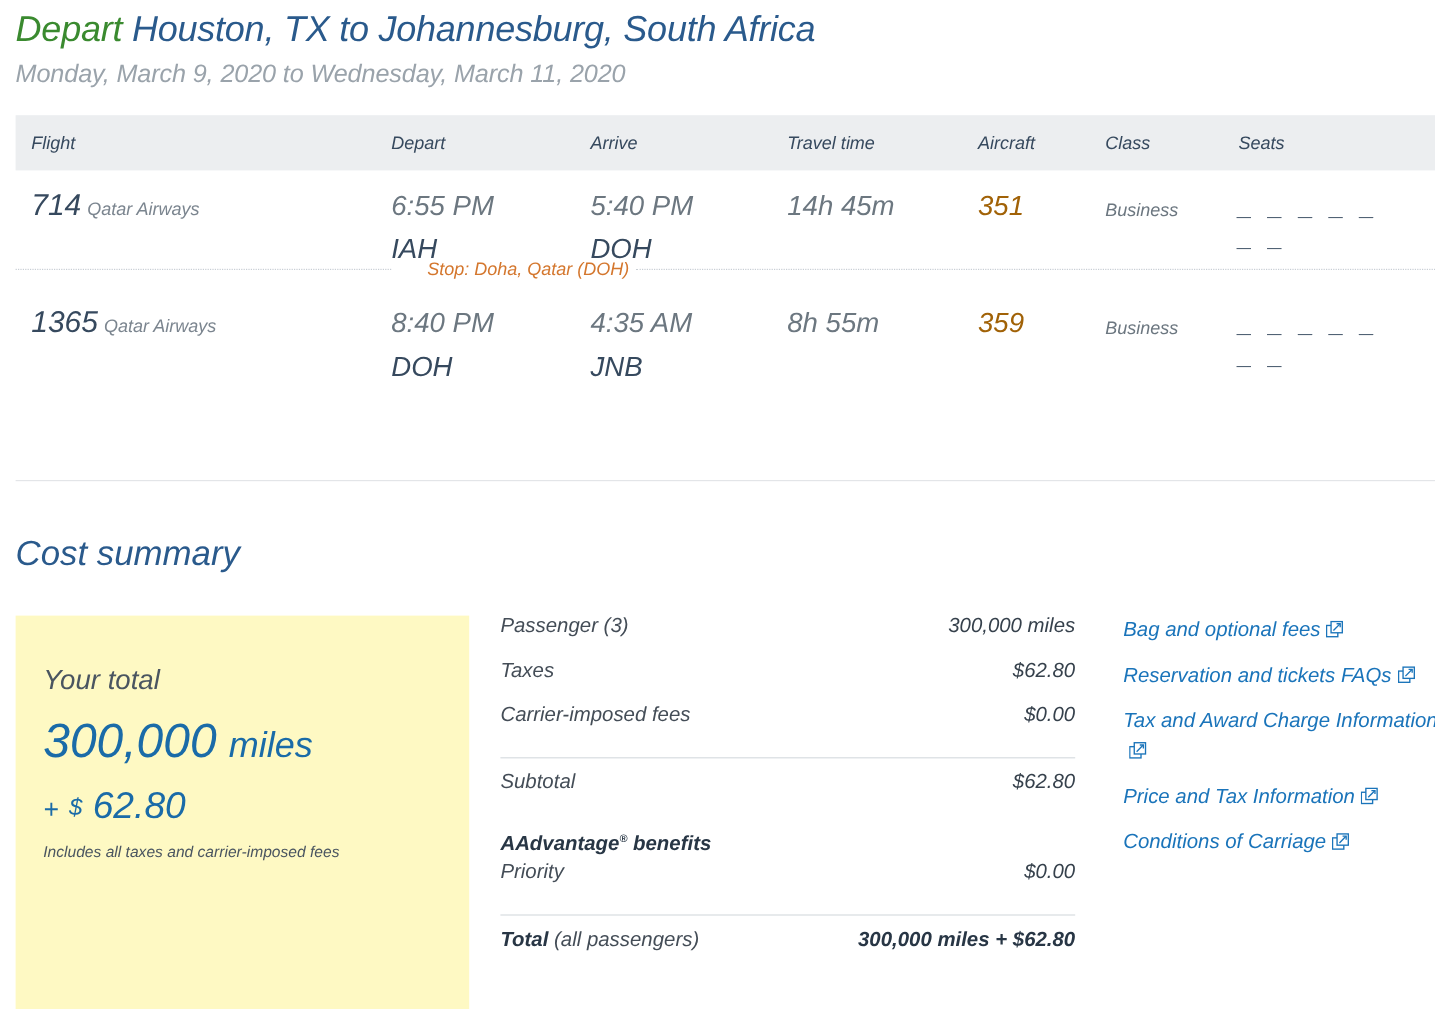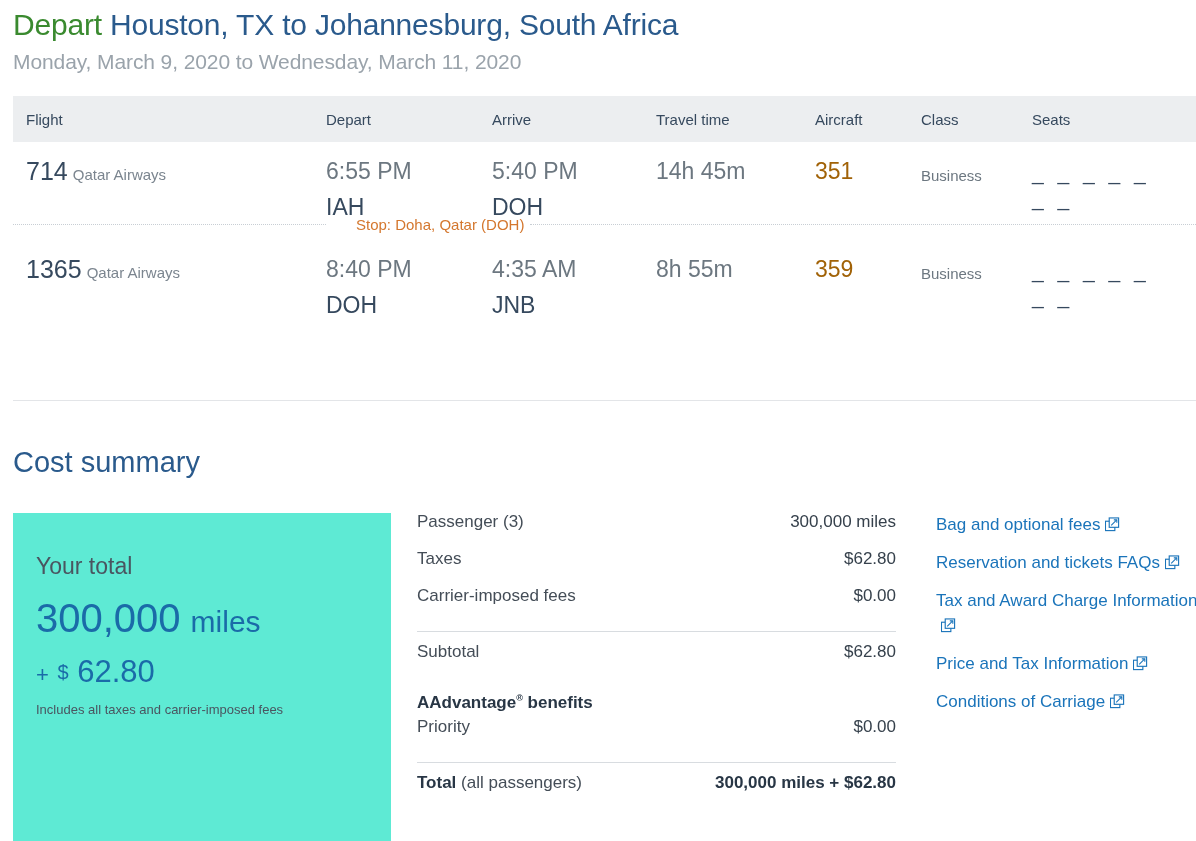--- a/index.html
+++ b/index.html
@@ -2,21 +2,21 @@
 <html><head>
 <meta charset="utf-8">
 <style>
   * { box-sizing: border-box; margin: 0; padding: 0; }
   html, body {
     width: 1196px; height: 841px;
     background: #ffffff;
     font-family: "Liberation Sans", sans-serif;
     overflow: hidden;
   }
-  .page { position: relative; width: 1196px; height: 841px; }
+  .page { position: relative; width: 1196px; height: 841px; font-style: italic; }
 
   
   .hdr { padding: 8px 0 0 13px; }
   .hdr-title { font-size: 30px; font-weight: 400; color: #2a5a8c; letter-spacing: -.2px; white-space: nowrap; }
   .hdr-title .depart { color: #3a8a2f; }
   .hdr-sub { font-size: 21px; color: #9aa3ab; font-weight: 400; margin-top: 8px; letter-spacing: -.1px; }
 
   
   .tbl { margin-top: 22px; margin-left: 13px; width: 1183px; }
   .tbl-head { background: #eceef0; height: 46px; display: flex; align-items: center; }
@@ -53,21 +53,21 @@
   .stop-strip .stop-txt { font-size: 15px; color: #d4772e; padding: 0 6px; white-space: nowrap; margin-left: 24px; }
   .stop-strip .dash-r { flex: 1; border-top: 1px dotted #c8ced4; height: 0; }
 
   .sec-divider { position: absolute; left: 13px; right: 0; top: 400px; border-top: 1px solid #e3e5e8; }
 
   
   .cs-title { position: absolute; left: 13px; top: 446px; font-size: 29px; color: #2a5a8c; font-weight: 400; }
 
   .total-box {
     position: absolute; left: 13px; top: 513px; width: 378px; height: 328px;
-    background: #5eead4; padding: 40px 0 0 23px;
+    background: #fef9c3; padding: 40px 0 0 23px;
   }
   .tb-label { font-size: 23px; color: #4a5560; font-weight: 300; }
   .tb-miles { margin-top: 14px; font-size: 40px; color: #1a6ba8; font-weight: 300; line-height: 48px; }
   .tb-miles .unit { font-size: 30px; margin-left: 10px; }
   .tb-cash { margin-top: 8px; font-size: 31px; color: #1a6ba8; font-weight: 300; }
   .tb-cash .plus { font-size: 22px; }
   .tb-cash .cur { font-size: 20px; vertical-align: 3px; }
   .tb-note { margin-top: 12px; font-size: 13px; color: #4a5560; }
 
   

